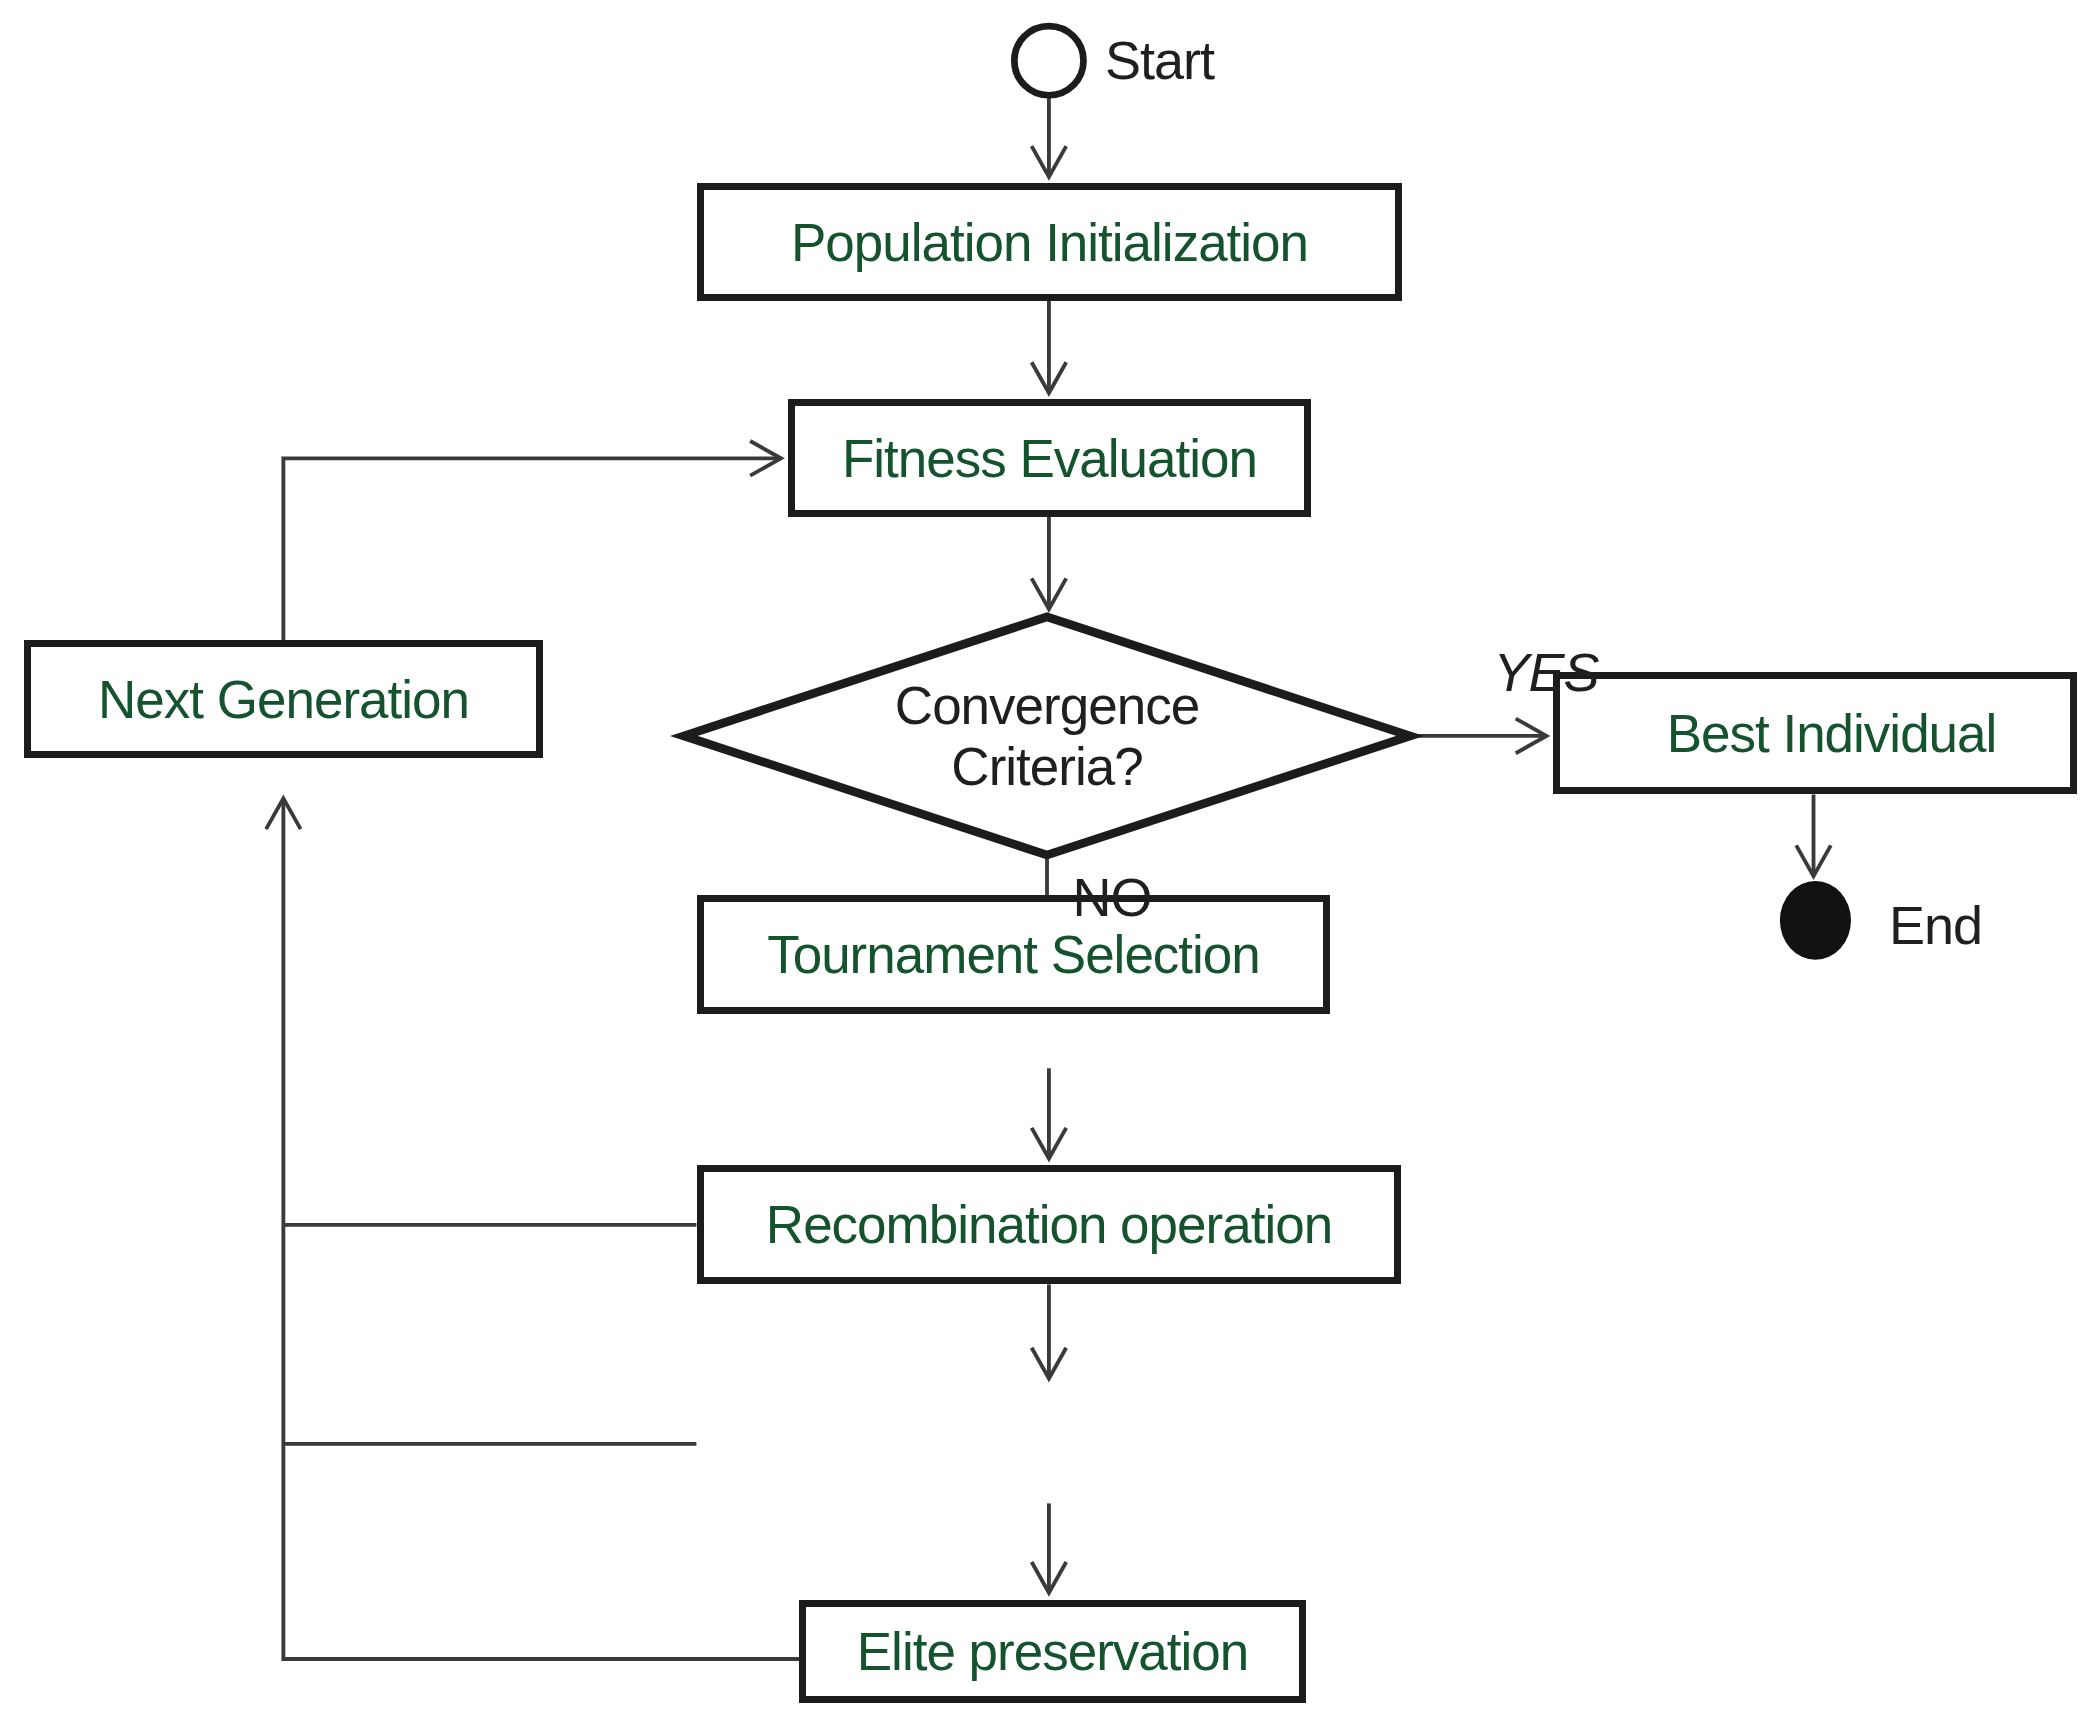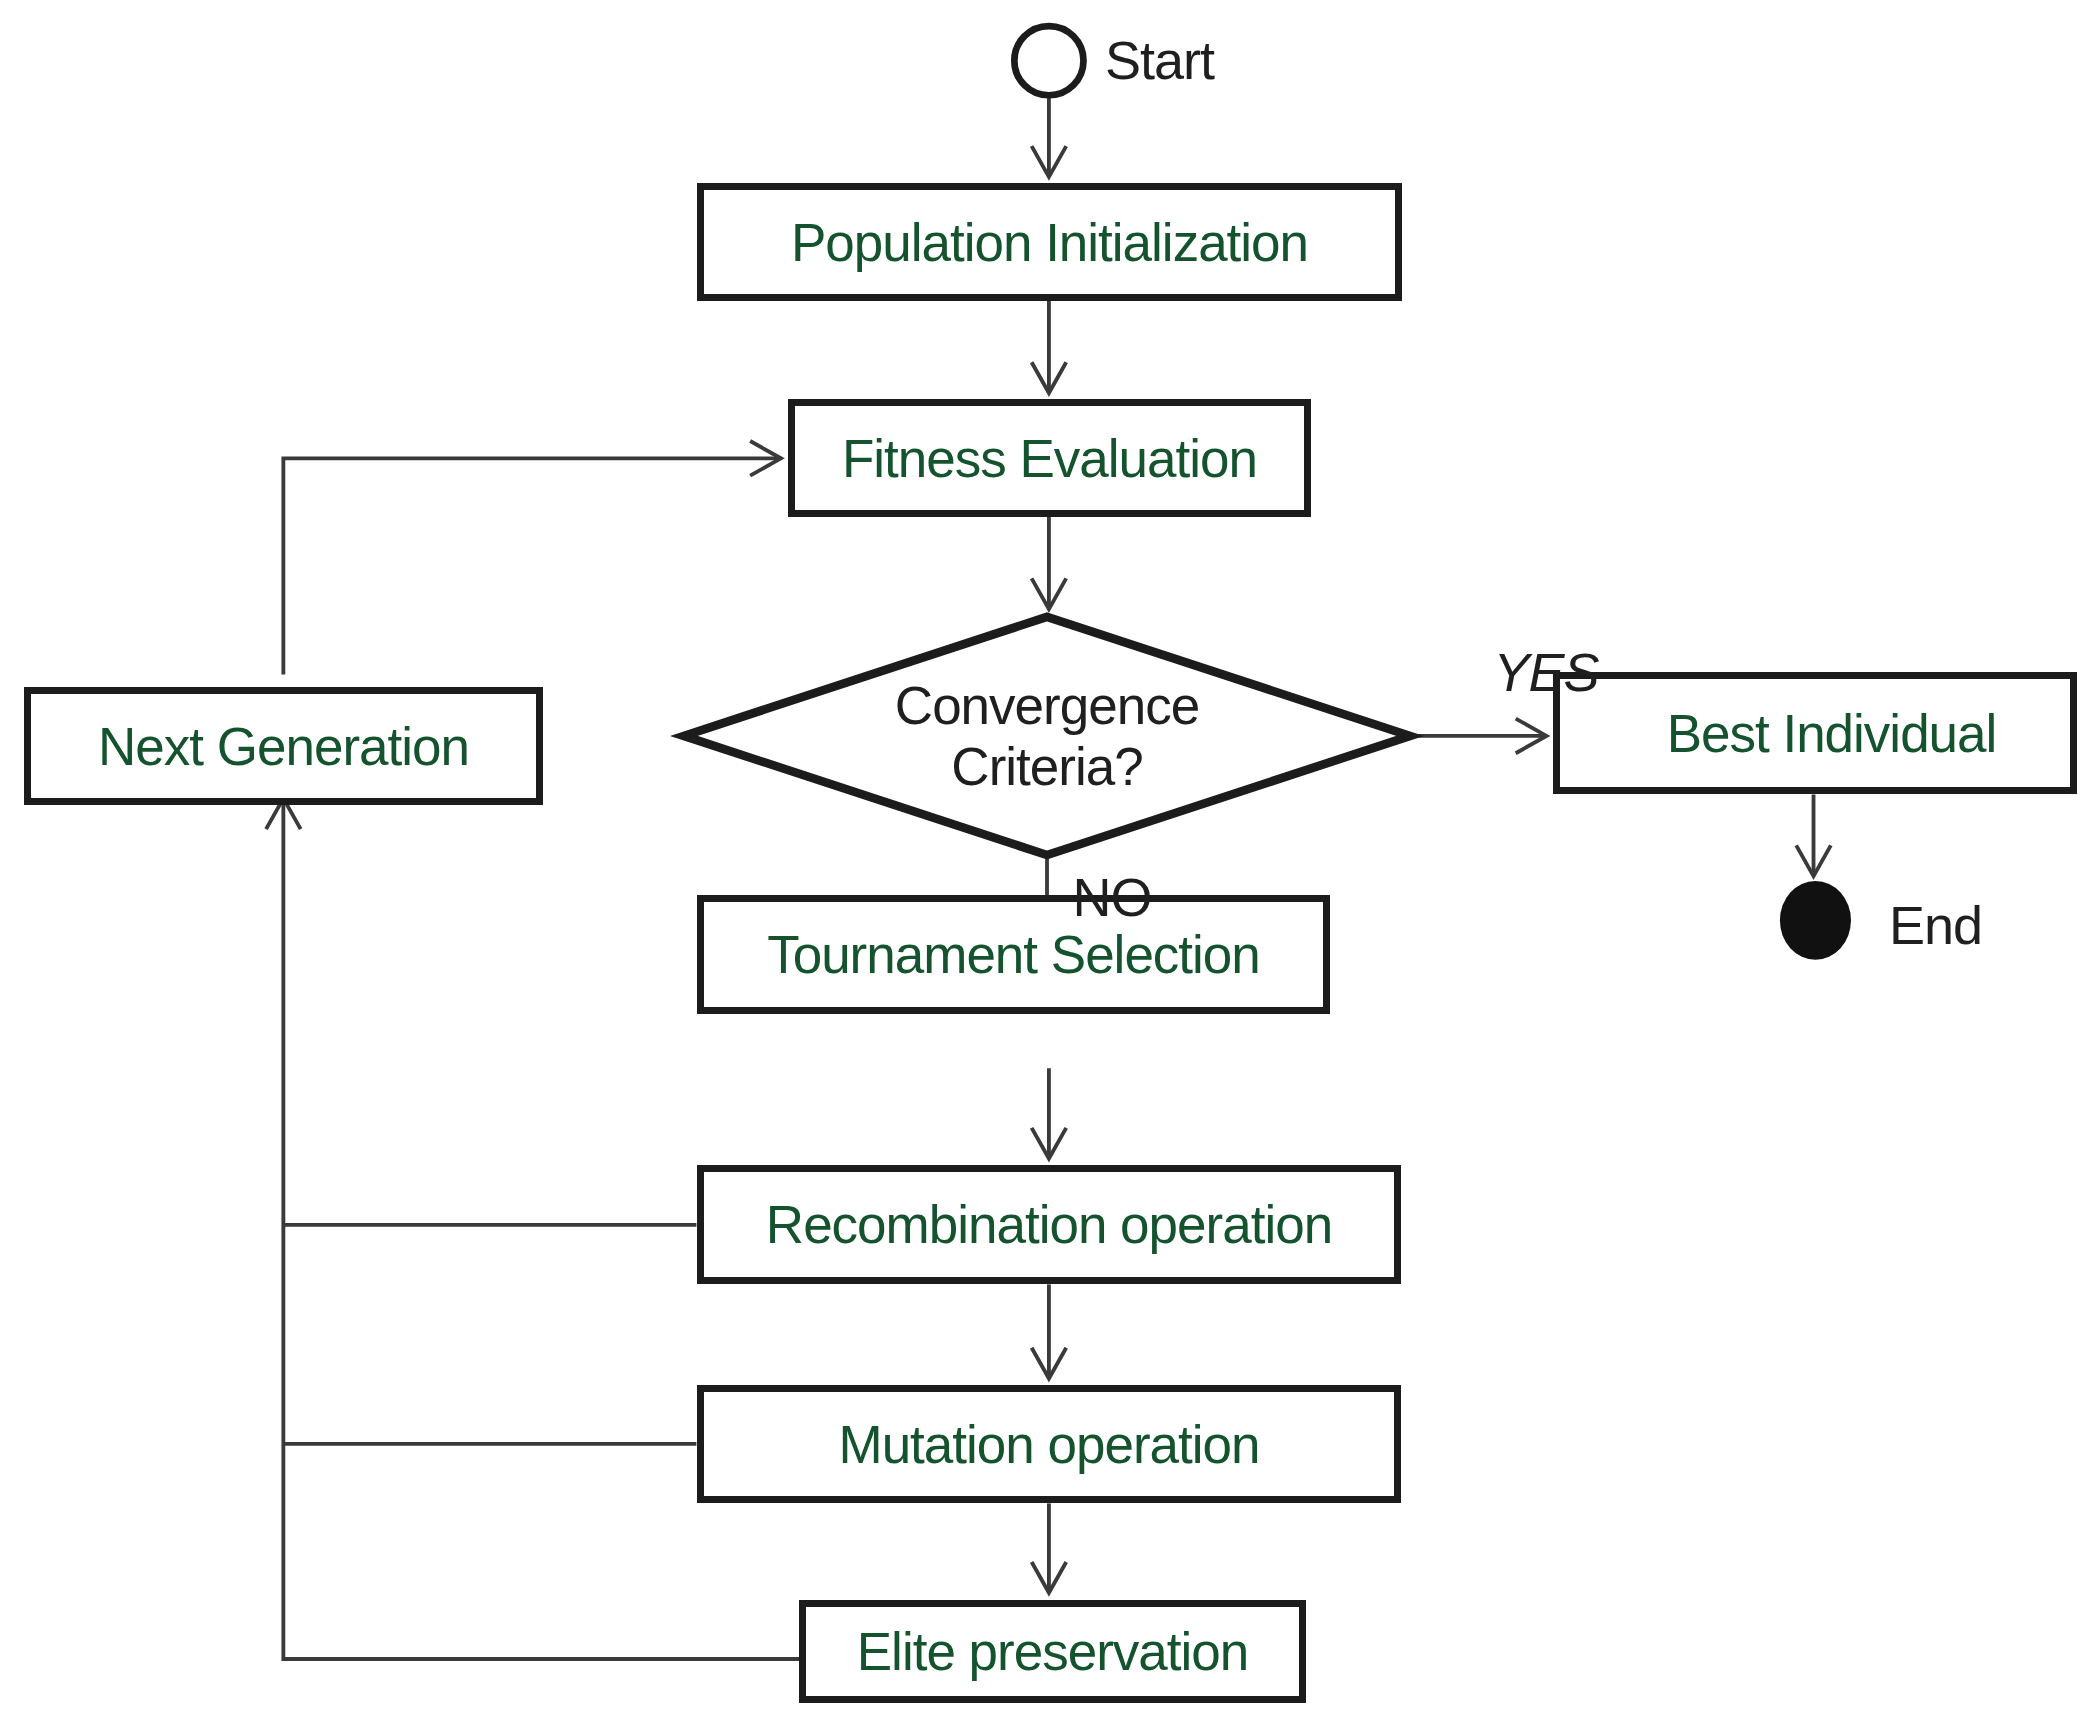--- a/index.html
+++ b/index.html
@@ -31,21 +31,21 @@
     align-items: center;
     justify-content: center;
     font-size: 53px;
     letter-spacing: -1px;
     white-space: nowrap;
     color: #14532d;
   }
   
   .n-population    { left: 697px;  top: 183px;  width: 705px; height: 118px; }
   .n-fitness       { left: 788px;  top: 399px;  width: 523px; height: 118px; }
-  .n-nextgen       { left: 24px;   top: 687px;  width: 519px; height: 118px; }
+  .n-nextgen       { left: 24px;   top: 640px;  width: 519px; height: 118px; }
   .n-best          { left: 1553px; top: 672px;  width: 524px; height: 122px; padding-left: 33px; }
   .n-tournament    { left: 697px;  top: 895px;  width: 633px; height: 119px; text-align: center; }
   .n-recombination { left: 697px;  top: 1165px; width: 704px; height: 119px; }
   .n-mutation      { left: 697px;  top: 1385px; width: 704px; height: 118px; }
   .n-elite         { left: 799px;  top: 1600px; width: 507px; height: 103px; }
 
   .decision-label {
     position: absolute;
     left: 1047px;
     top: 736px;
@@ -125,23 +125,20 @@
   </div>
   <div class="node n-best">
     <span>Best Individual</span>
   </div>
   <div class="node n-tournament">
     <span>Tournament Selection</span>
   </div>
   <div class="node n-recombination">
     <span>Recombination operation</span>
   </div>
-  <div class="node n-mutation">
-    <span>Mutation operation</span>
-  </div>
   <div class="node n-elite">
     <span>Elite preservation</span>
   </div>
 
   <div class="decision-label">Convergence Criteria?</div>
 
   <span class="float-label lbl-start">Start</span>
   <span class="float-label lbl-end">End</span>
   <span class="float-label lbl-yes">YES</span>
   <span class="float-label lbl-no">NO</span>

